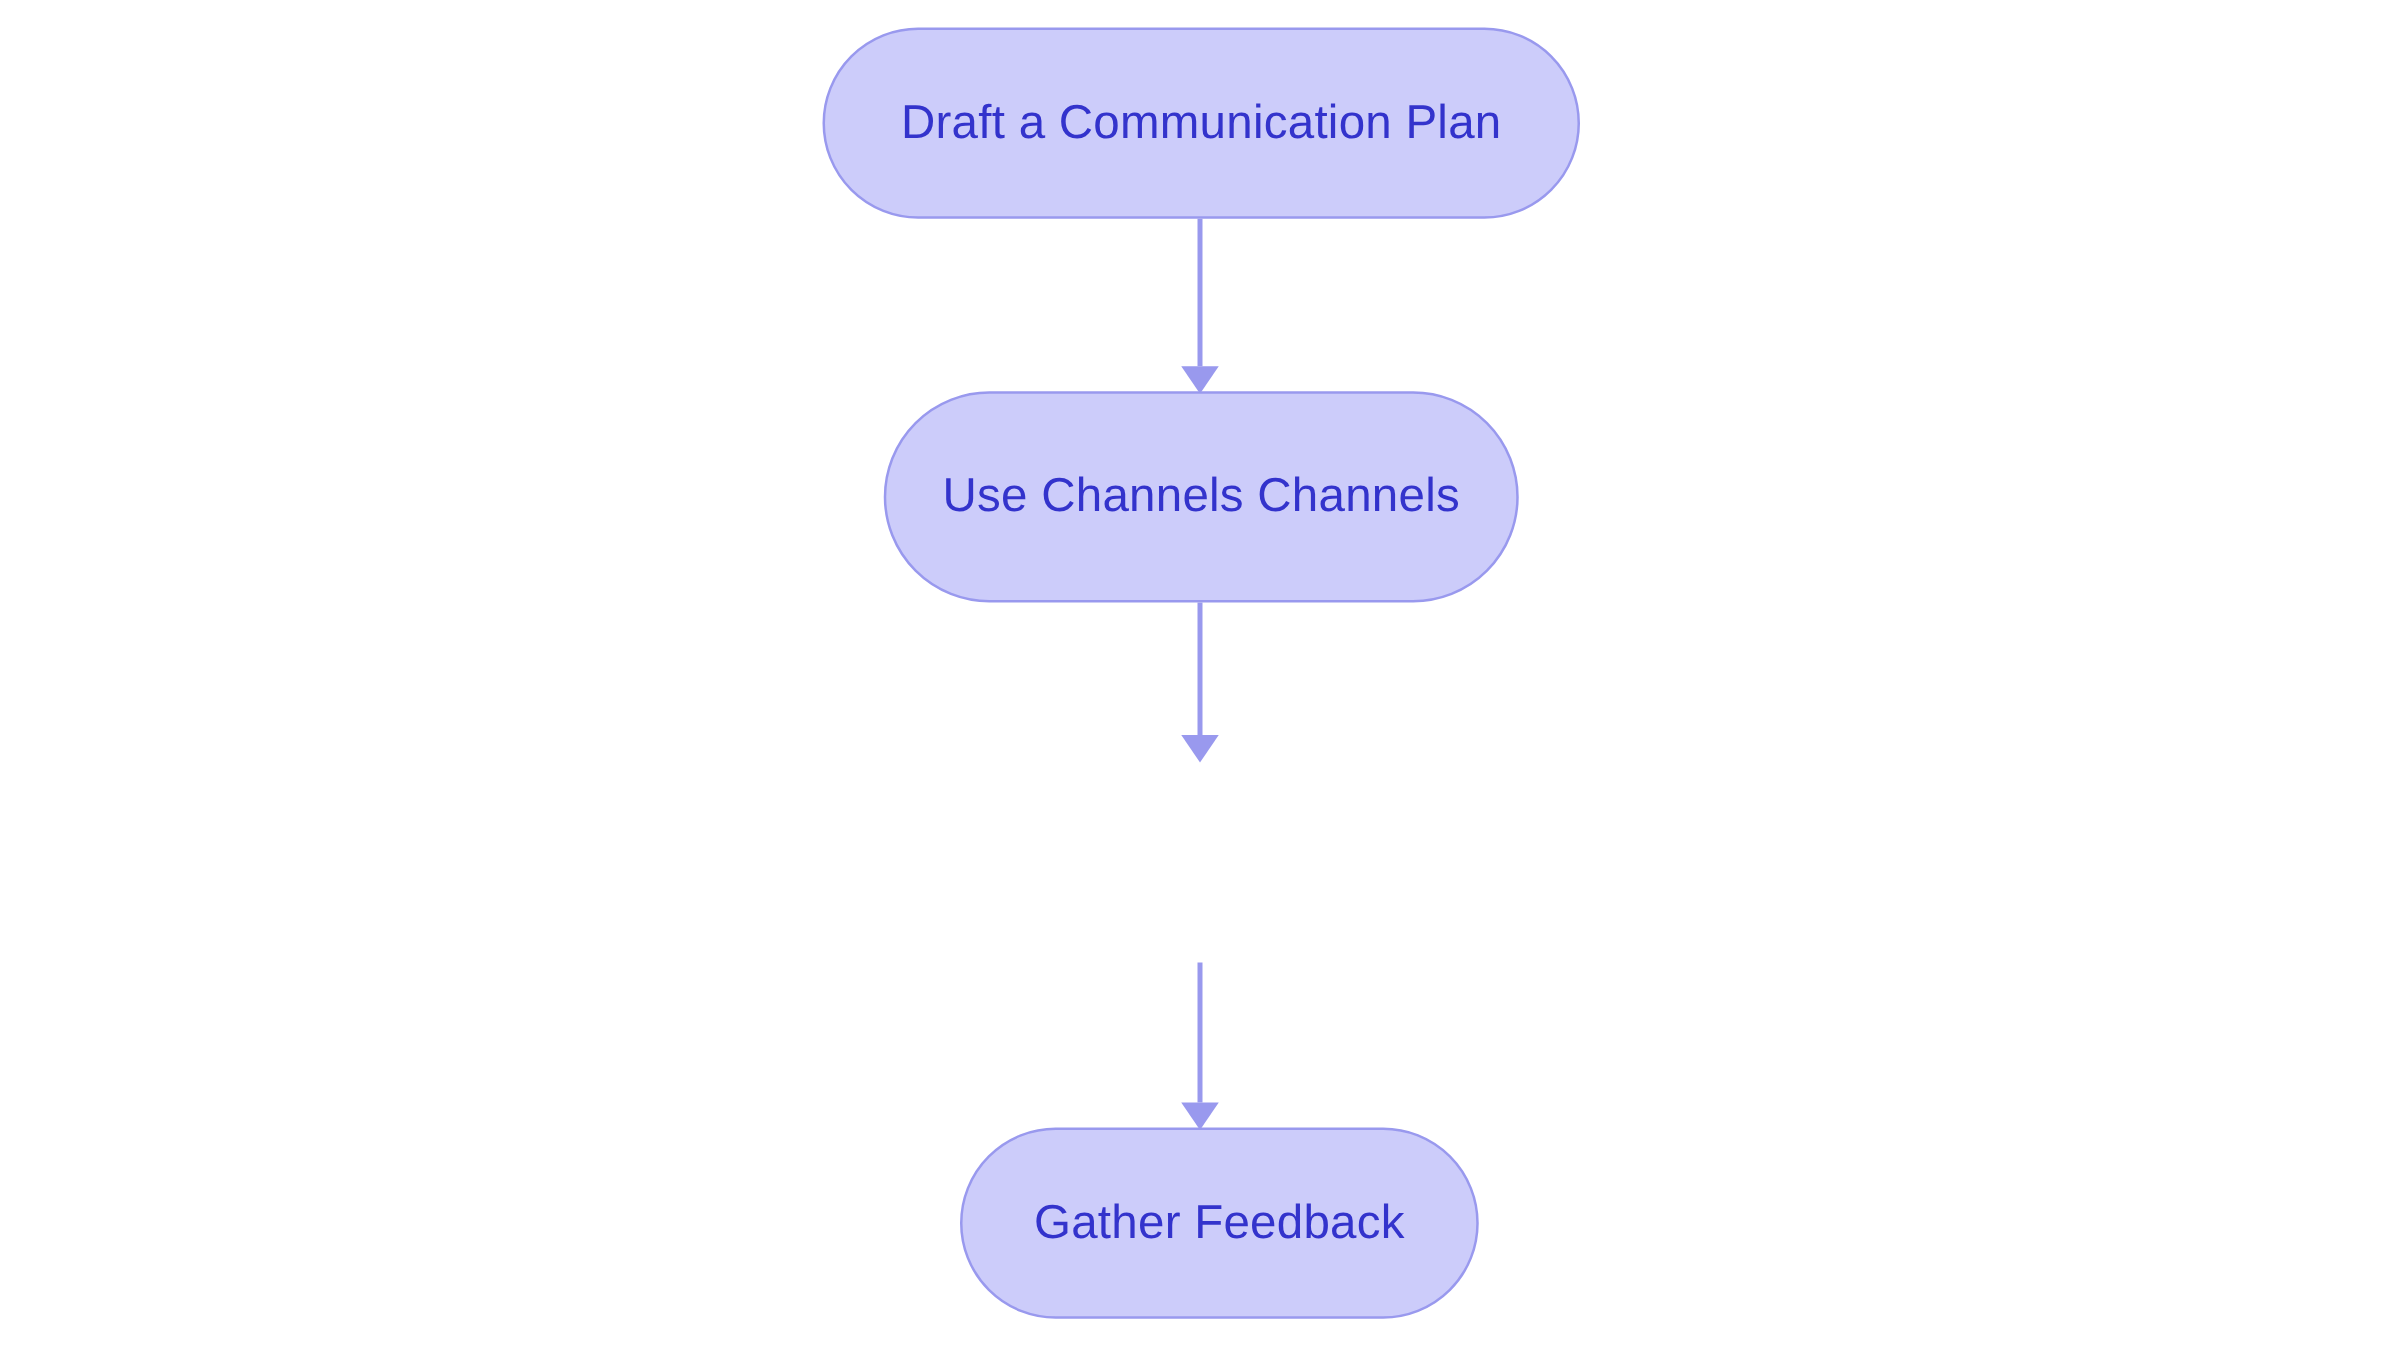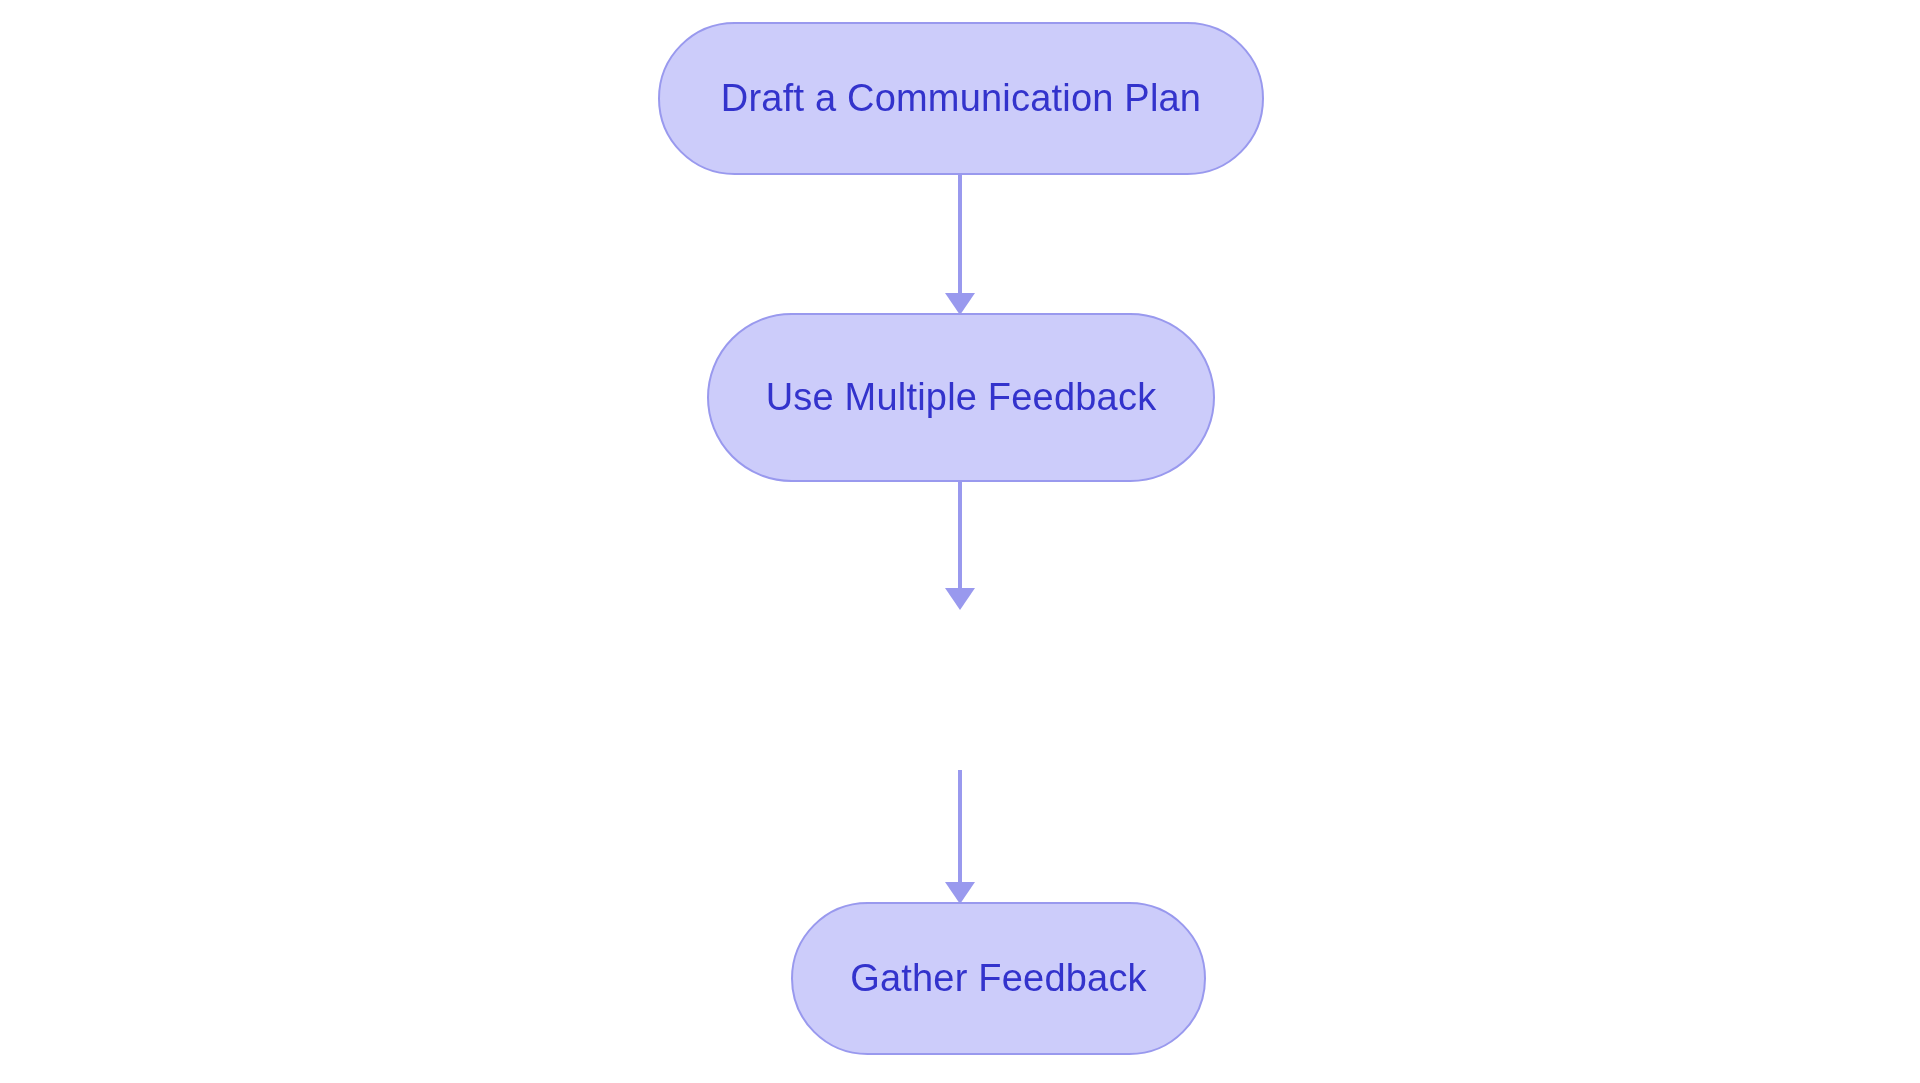--- a/index.html
+++ b/index.html
@@ -43,21 +43,21 @@
     letter-spacing: 0.2px;
     white-space: nowrap;
     text-align: center;
     user-select: none;
   }
 
   
   #node-1 { left: 658px; top: 22px;  width: 606px; height: 153px; }
   #node-2 { left: 707px; top: 313px; width: 508px; height: 169px; }
   #node-3 { left: 714px; top: 608px; width: 498px; height: 162px; }
-  #node-4 { left: 791px; top: 902px; width: 415px; height: 153px; justify-content: center; }
+  #node-4 { left: 768px; top: 902px; width: 415px; height: 153px; justify-content: center; }
 
   
   .connector {
     position: absolute;
     z-index: 1;
   }
   .connector-line {
     position: absolute;
     left: 0;
     top: 0;
@@ -95,21 +95,21 @@
   <div class="node" id="node-1">
     <span class="node-label">Draft a Communication Plan</span>
   </div>
 
   <div class="connector" id="connector-1">
     <div class="connector-line"></div>
     <div class="connector-arrowhead"></div>
   </div>
 
   <div class="node" id="node-2">
-    <span class="node-label">Use Multiple Feedback</span>
+    <span class="node-label">Use Channels Channels</span>
   </div>
 
   <div class="connector" id="connector-2">
     <div class="connector-line"></div>
     <div class="connector-arrowhead"></div>
   </div>
 
 
   <div class="connector" id="connector-3">
     <div class="connector-line"></div>

